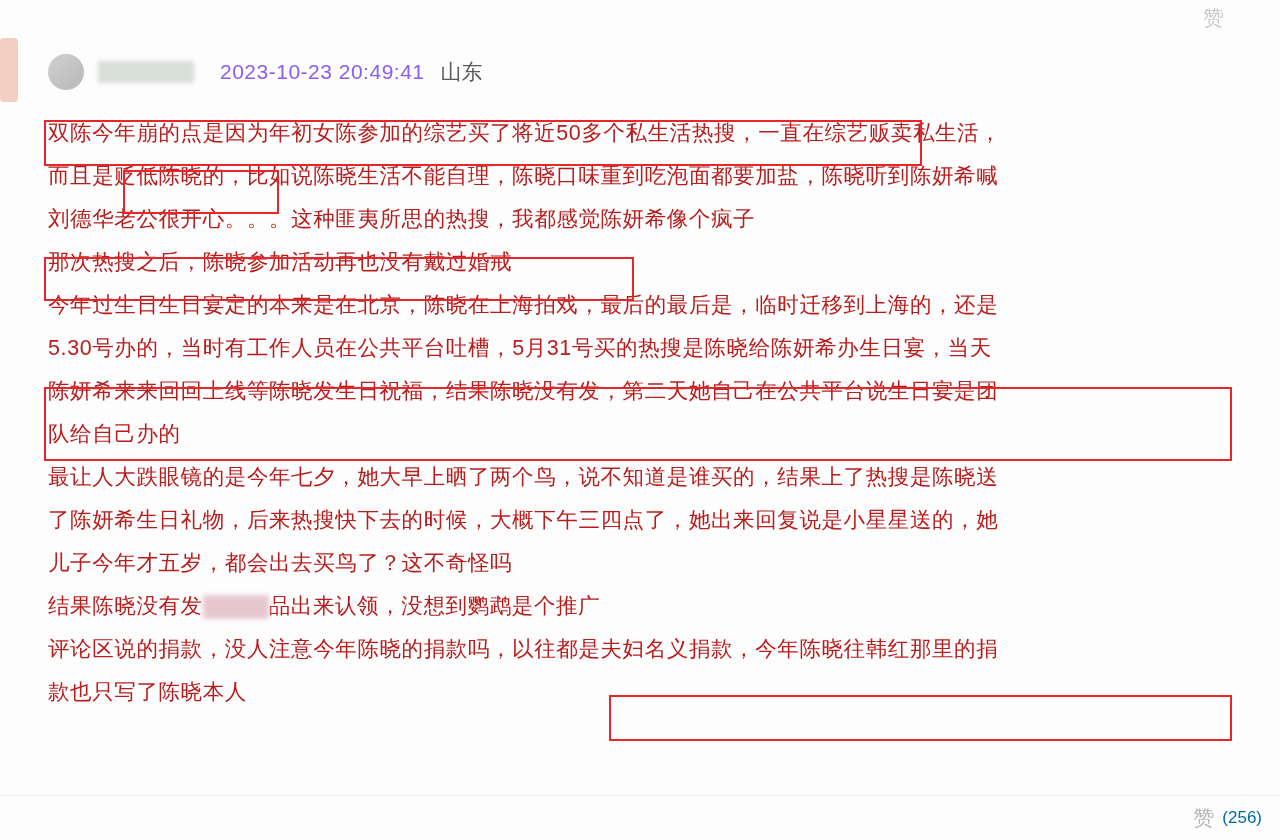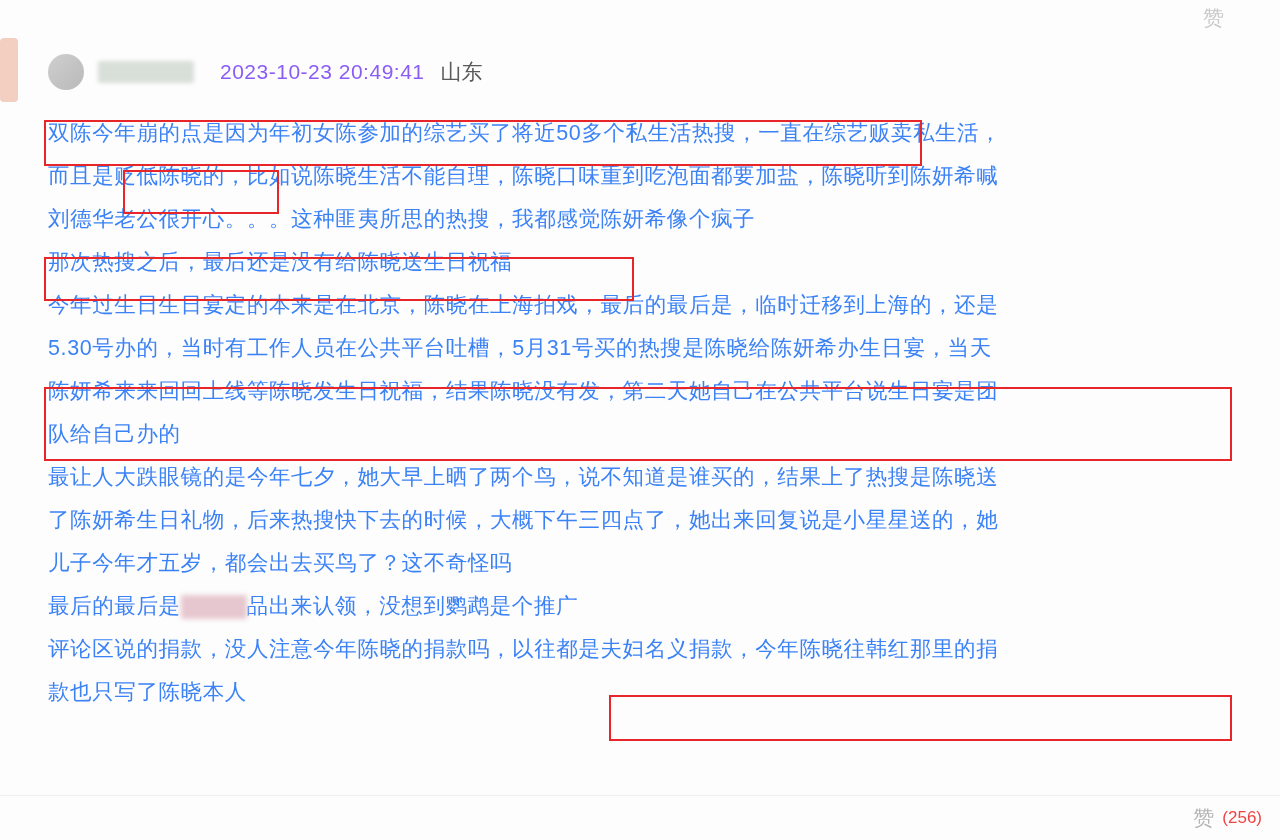--- a/index.html
+++ b/index.html
@@ -84,21 +84,21 @@
   }
 
   
   .body-text {
     position: absolute;
     left: 48px;
     top: 112px;
     width: 1188px;
     font-size: 21.5px;
     line-height: 43px;
-    color: #3b82f6;
+    color: #b91c1c;
     letter-spacing: 0.6px;
   }
   .line {
     position: relative;
     white-space: nowrap;
     height: 43px;
   }
 
   
   .redbox {
@@ -129,21 +129,21 @@
     align-items: center;
     gap: 8px;
     color: #b5b5b5;
     font-size: 18px;
   }
   .bottom-like .glyph {
     font-size: 21px;
     font-family: "DejaVu Sans", sans-serif;
   }
   .bottom-like .count {
-    color: #ef4444;
+    color: #0369a1;
     font-size: 17px;
   }
 
   
   .bottom-rule {
     position: absolute;
     left: 0;
     right: 0;
     bottom: 44px;
     height: 1px;
@@ -163,30 +163,30 @@
     <div class="avatar"></div>
     <div class="username"></div>
     <div class="timestamp">2023-10-23 20:49:41</div>
     <div class="region">山东</div>
   </div>
 
   <div class="body-text">
     <div class="line">双陈今年崩的点是因为年初女陈参加的综艺买了将近50多个私生活热搜，一直在综艺贩卖私生活，</div>
     <div class="line">而且是贬低陈晓的，比如说陈晓生活不能自理，陈晓口味重到吃泡面都要加盐，陈晓听到陈妍希喊</div>
     <div class="line">刘德华老公很开心。。。这种匪夷所思的热搜，我都感觉陈妍希像个疯子</div>
-    <div class="line">那次热搜之后，最后还是没有给陈晓送生日祝福</div>
+    <div class="line">那次热搜之后，陈晓参加活动再也没有戴过婚戒</div>
     <div class="line">今年过生日生日宴定的本来是在北京，陈晓在上海拍戏，最后的最后是，临时迁移到上海的，还是</div>
     <div class="line">5.30号办的，当时有工作人员在公共平台吐槽，5月31号买的热搜是陈晓给陈妍希办生日宴，当天</div>
     <div class="line">陈妍希来来回回上线等陈晓发生日祝福，结果陈晓没有发，第二天她自己在公共平台说生日宴是团</div>
     <div class="line">队给自己办的</div>
     <div class="line">最让人大跌眼镜的是今年七夕，她大早上晒了两个鸟，说不知道是谁买的，结果上了热搜是陈晓送</div>
     <div class="line">了陈妍希生日礼物，后来热搜快下去的时候，大概下午三四点了，她出来回复说是小星星送的，她</div>
     <div class="line">儿子今年才五岁，都会出去买鸟了？这不奇怪吗</div>
     <div class="line">
-      <span>最后的最后是</span><span class="blur-inline" style="width:66px;"></span><span>品出来认领，没想到鹦鹉是个推广</span>
+      <span>结果陈晓没有发</span><span class="blur-inline" style="width:66px;"></span><span>品出来认领，没想到鹦鹉是个推广</span>
     </div>
     <div class="line">评论区说的捐款，没人注意今年陈晓的捐款吗，以往都是夫妇名义捐款，今年陈晓往韩红那里的捐</div>
     <div class="line">款也只写了陈晓本人</div>
   </div>
 
   <div class="redbox" style="left:44px;  top:120px; width:878px;  height:46px;"></div>
   <div class="redbox" style="left:123px; top:170px; width:156px;  height:44px;"></div>
   <div class="redbox" style="left:44px;  top:257px; width:590px;  height:44px;"></div>
   <div class="redbox" style="left:44px;  top:387px; width:1188px; height:74px;"></div>
   <div class="redbox" style="left:609px; top:695px; width:623px;  height:46px;"></div>

